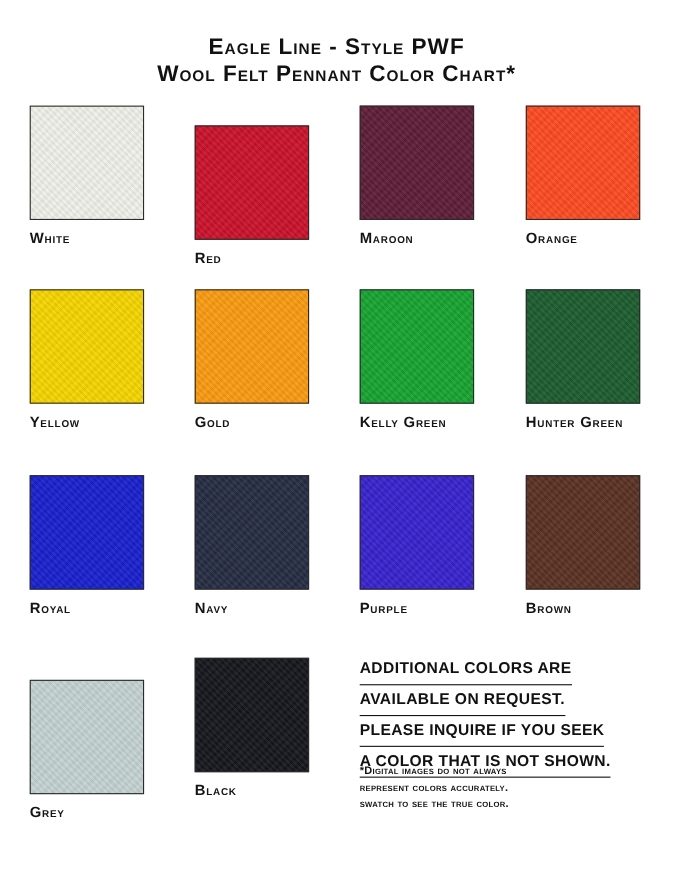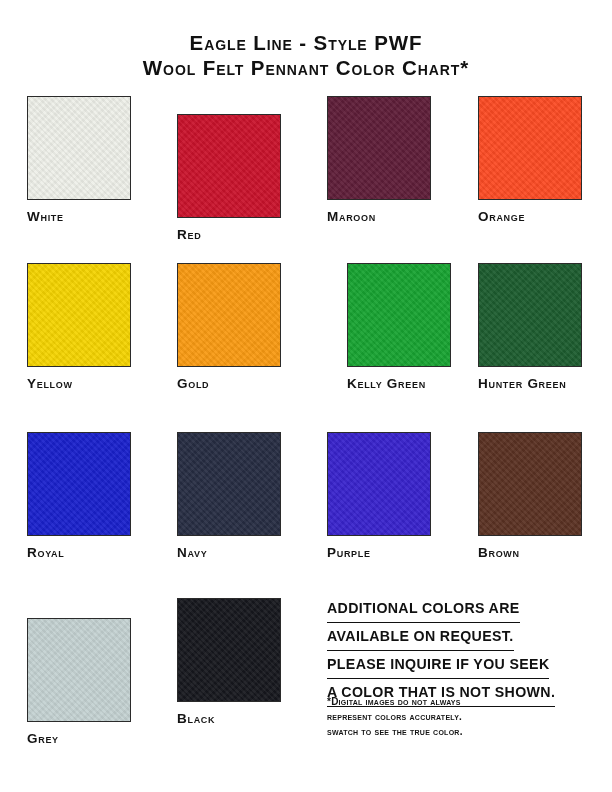--- a/index.html
+++ b/index.html
@@ -145,21 +145,21 @@
       <div class="swatch-label">Orange</div>
     </div>
     <div class="swatch-cell" style="left: 27px; top: 167px;">
       <div class="swatch-chip" style="background: rgb(245, 212, 0); border-color: rgb(43, 43, 43);"></div>
       <div class="swatch-label">Yellow</div>
     </div>
     <div class="swatch-cell" style="left: 177px; top: 167px;">
       <div class="swatch-chip" style="background: rgb(249, 154, 18); border-color: rgb(43, 43, 43);"></div>
       <div class="swatch-label">Gold</div>
     </div>
-    <div class="swatch-cell" style="left: 327px; top: 167px; margin-left: 20px;">
+    <div class="swatch-cell" style="left: 327px; top: 167px;">
       <div class="swatch-chip" style="background: rgb(23, 163, 49); border-color: rgb(43, 43, 43);"></div>
       <div class="swatch-label">Kelly Green</div>
     </div>
     <div class="swatch-cell" style="left: 478px; top: 167px;">
       <div class="swatch-chip" style="background: rgb(28, 92, 46); border-color: rgb(43, 43, 43);"></div>
       <div class="swatch-label">Hunter Green</div>
     </div>
     <div class="swatch-cell" style="left: 27px; top: 336px;">
       <div class="swatch-chip" style="background: rgb(25, 32, 204); border-color: rgb(43, 43, 43);"></div>
       <div class="swatch-label">Royal</div>

